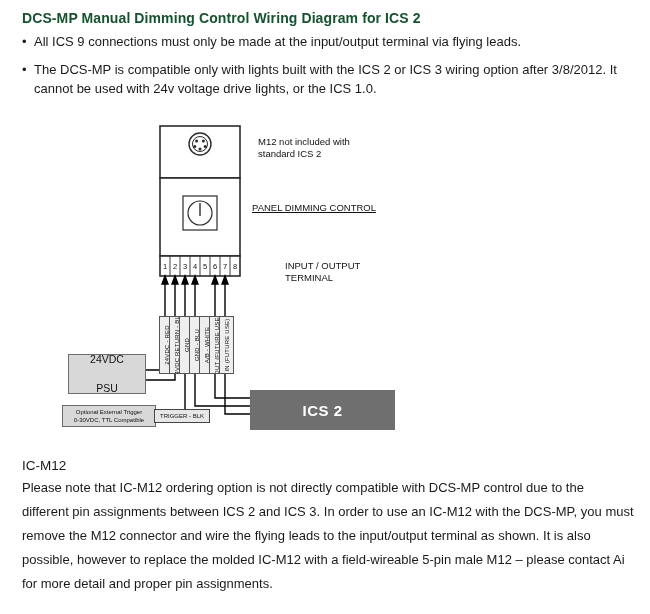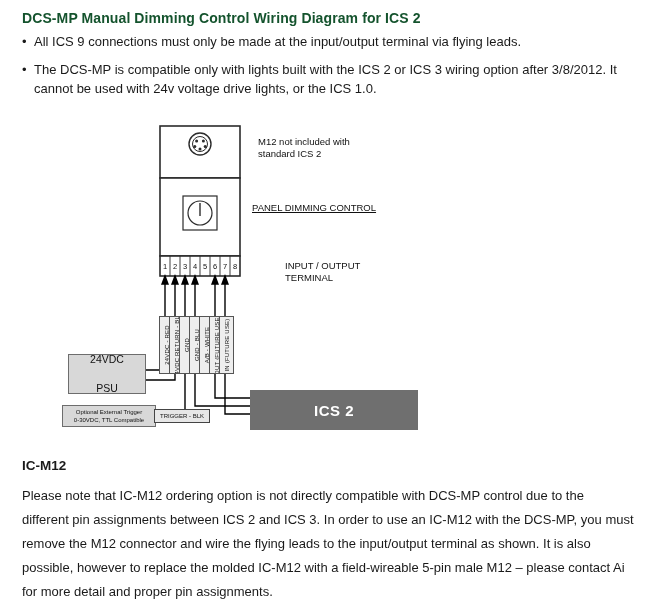--- a/index.html
+++ b/index.html
@@ -55,22 +55,22 @@
 
   
   .footer-block {
     position: absolute;
     left: 22px;
     top: 458px;
     width: 612px;
   }
   .footer-head {
     font-size: 13.5px;
-    font-weight: bold;
-    margin-bottom: 11px;
+    font-weight: normal;
+    margin-bottom: 3px;
   }
   .footer-body {
     font-size: 13px;
     line-height: 24px;
   }
 
   
   .diagram {
     position: absolute;
     left: 0;
@@ -106,21 +106,21 @@
     justify-content: center;
     font-size: 10.5px;
     line-height: 13px;
     color: #111;
     gap: 16px;
   }
   .ics2-box {
     position: absolute;
     left: 250px;
     top: 272px;
-    width: 168px;
+    width: 145px;
     height: 40px;
     background: #6f6f6f;
     display: flex;
     align-items: center;
     justify-content: center;
     color: #ffffff;
     font-size: 15px;
     font-weight: bold;
     letter-spacing: 0.5px;
   }

